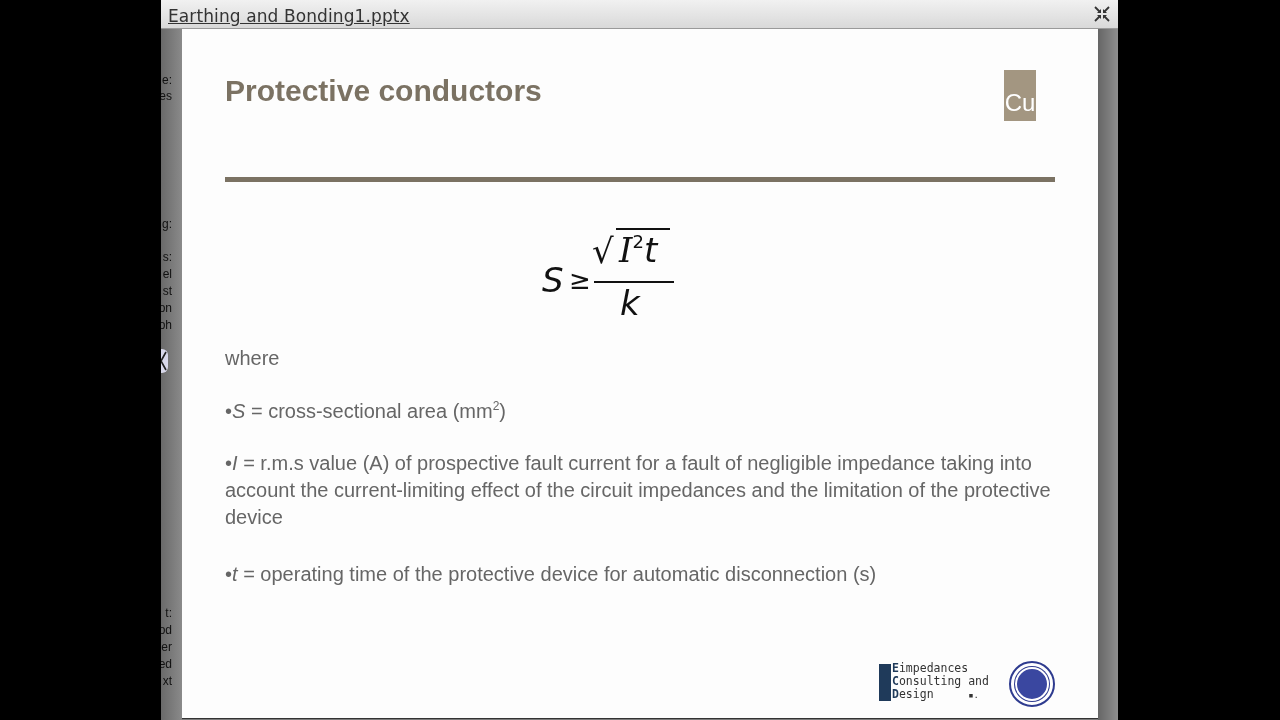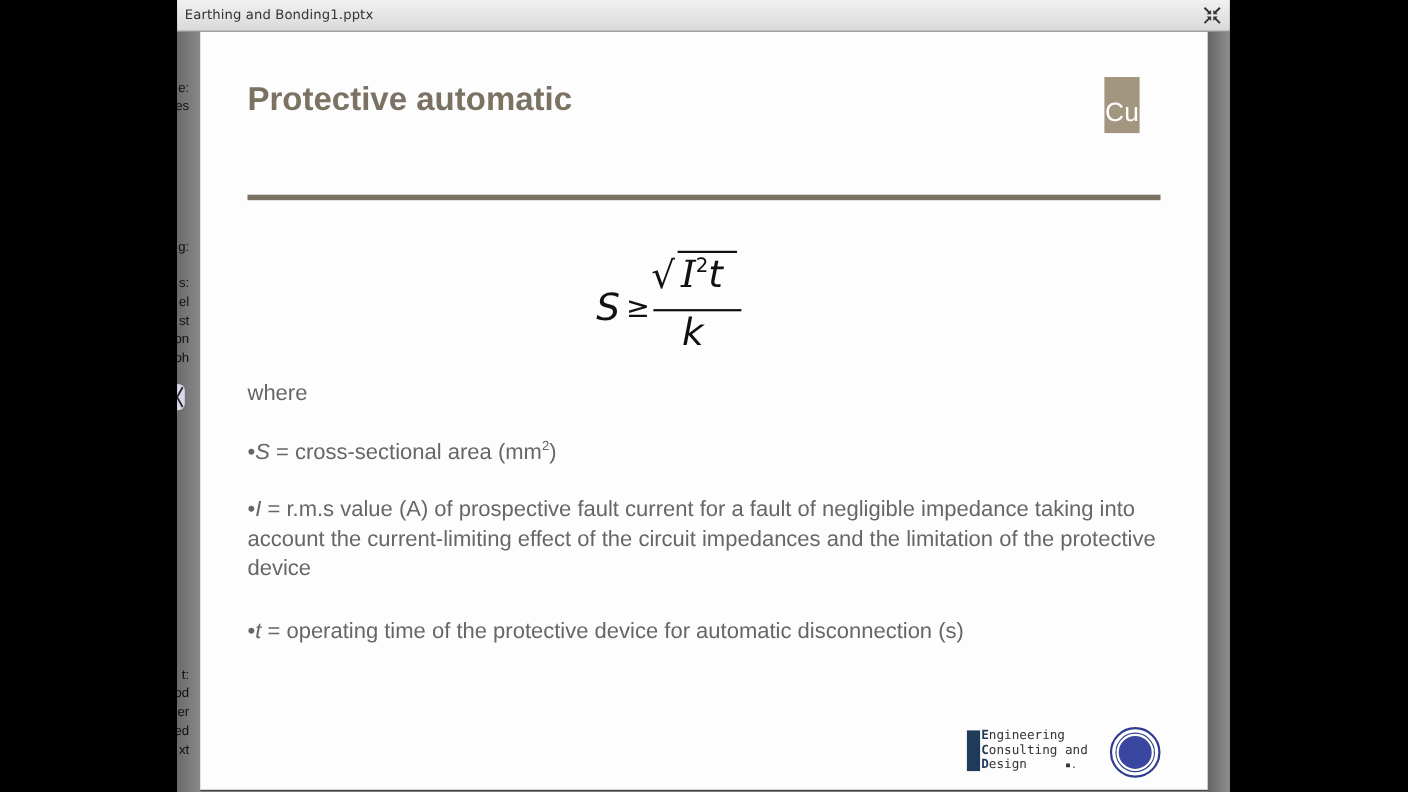--- a/index.html
+++ b/index.html
@@ -9,22 +9,22 @@
   }
   .window {
     position: absolute; left: 161px; top: 0; width: 957px; height: 720px; background: #7c7c7c;
   }
   .titlebar {
     position: absolute; left: 0; top: 0; width: 957px; height: 29px;
     background: linear-gradient(#f1f1f1, #d9d9d9);
     border-bottom: 1px solid #9a9a9a; box-sizing: border-box;
   }
   .titlebar .title {
-    position: absolute; left: 7px; top: 6px; font-size: 12px; color: #333;
-    font-family: "DejaVu Sans", sans-serif; letter-spacing: 0.1px;
+    position: absolute; left: 7px; top: 6px; font-size: 17px; color: #333;
+    font-family: "DejaVu Sans", sans-serif; letter-spacing: 0.1px; text-decoration: underline;
   }
   .collapse-btn {
     position: absolute; right: 8px; top: 6px; width: 16px; height: 16px; cursor: pointer;
   }
   .left-strip {
     position: absolute; left: 0; top: 29px; width: 21px; height: 691px;
     background: linear-gradient(90deg, #6a6a6a, #8a8a8a);
     overflow: hidden;
   }
   .left-strip .frag {
@@ -137,21 +137,21 @@
       </svg>
     </div>
     <span class="frag" style="top:577px">t:</span>
     <span class="frag" style="top:594px">od</span>
     <span class="frag" style="top:611px">er</span>
     <span class="frag" style="top:628px">ed</span>
     <span class="frag" style="top:645px">xt</span>
   </div>
 
   <div class="slide">
-    <h1 class="slide-title">Protective automatic</h1>
+    <h1 class="slide-title">Protective conductors</h1>
     <div class="cu-badge">Cu</div>
     <div class="rule"></div>
 
     <div class="formula">
       <span class="S">S</span>
       <span class="geq">≥</span>
       <span class="sqrt-sign">√</span>
       <span class="overline"></span>
       <span class="radicand"><span>I</span><span class="sup">2</span><span class="tvar">t</span></span>
       <span class="fracline"></span>
@@ -162,21 +162,21 @@
 
     <div class="body-text" style="top:369px">•<i>S</i><span> = cross-sectional area (mm</span><sup>2</sup><span>)</span></div>
 
     <div class="body-text" style="top:421px">•<i>I</i><span> = r.m.s value (A) of prospective fault current for a fault of negligible impedance taking into account the current-limiting effect of the circuit impedances and the limitation of the protective device</span></div>
 
     <div class="body-text" style="top:532px">•<i>t</i><span> = operating time of the protective device for automatic disconnection (s)</span></div>
 
 
     <div class="ecd-logo">
       <div class="bar"></div>
-      <div class="lines"><span class="first">E</span><span>ngineering</span>
+      <div class="lines"><span class="first">E</span><span>impedances</span>
 <span class="first">C</span><span>onsulting and</span>
 <span class="first">D</span><span>esign</span>     <span style="font-size:9px">▪.</span></div>
     </div>
     <div class="seal">
       <div class="inner"></div>
     </div>
   </div>
 
   <div class="right-strip"></div>
 </div>

